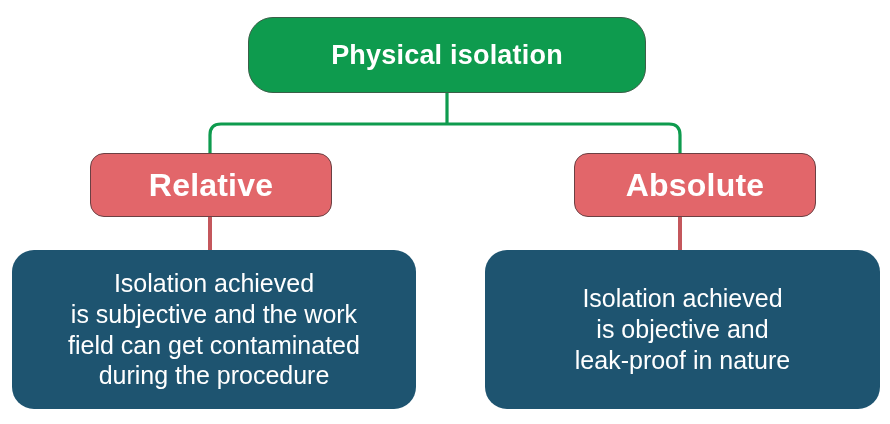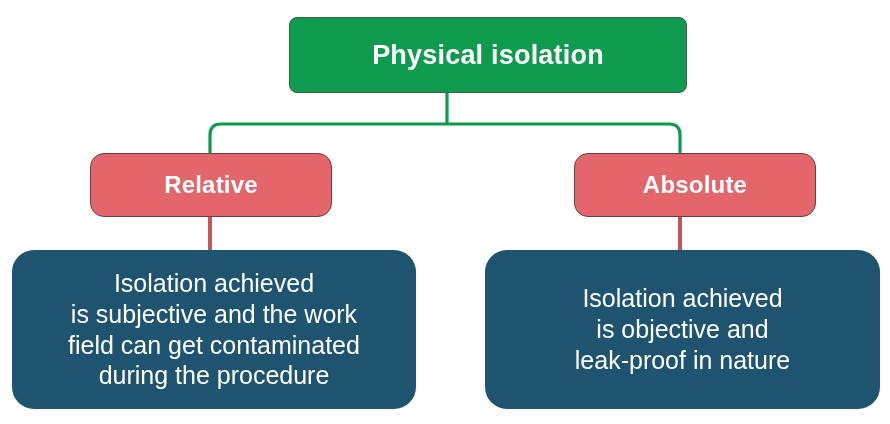--- a/index.html
+++ b/index.html
@@ -35,34 +35,33 @@
     color: #ffffff;
     z-index: 2;
   }
   .node-root {
     left: 248px;
     top: 17px;
     width: 398px;
     height: 76px;
     background: #0E9B4E;
     border: 1.5px solid #3b5f48;
-    border-radius: 8px;
+    border-radius: 25px;
     font-size: 27px;
     font-weight: bold;
     letter-spacing: 0.2px;
-    margin-left: 41px;
   }
   .node-branch {
     top: 153px;
     width: 242px;
     height: 64px;
     background: #E2666A;
     border: 1.5px solid #6b4043;
     border-radius: 14px;
-    font-size: 24px;
+    font-size: 32px;
     font-weight: bold;
     letter-spacing: 0.2px;
   }
   .node-branch.left  { left: 90px; }
   .node-branch.right { left: 574px; }
 
   .node-leaf {
     top: 250px;
     height: 159px;
     background: #1E5470;

